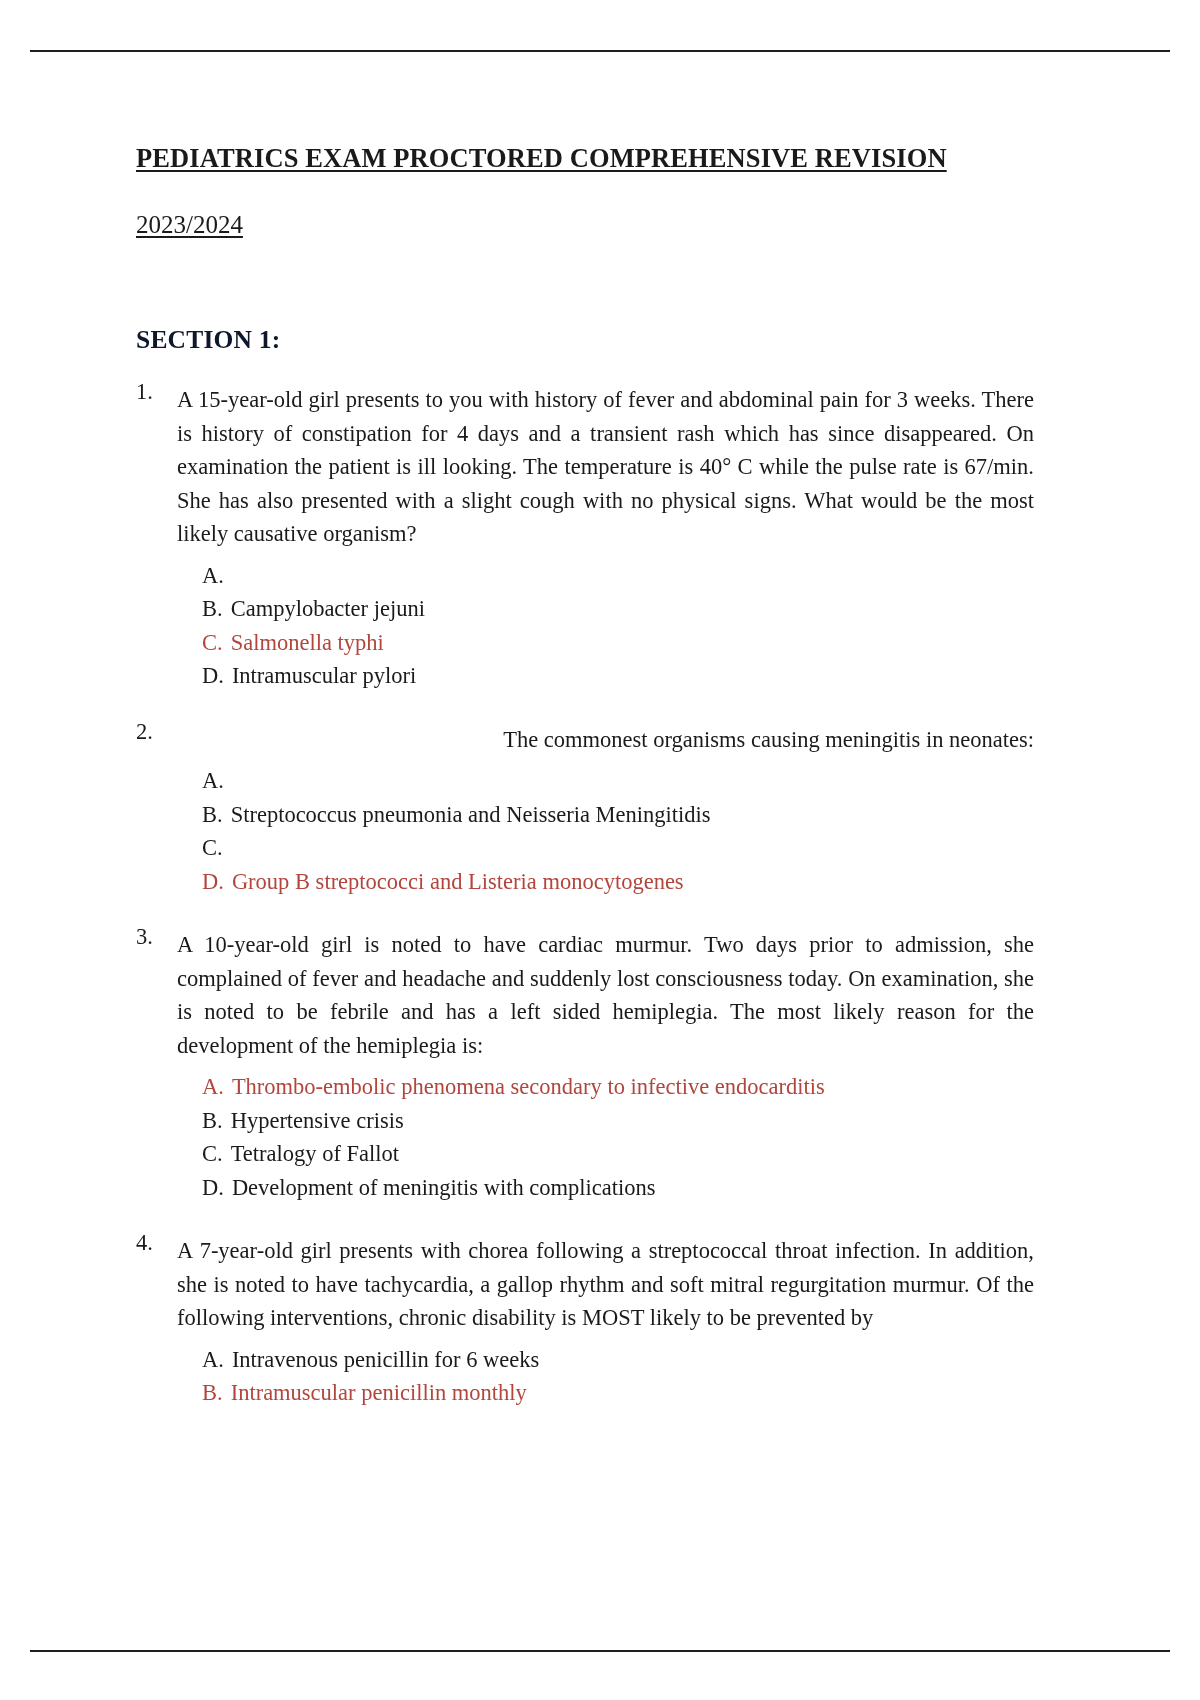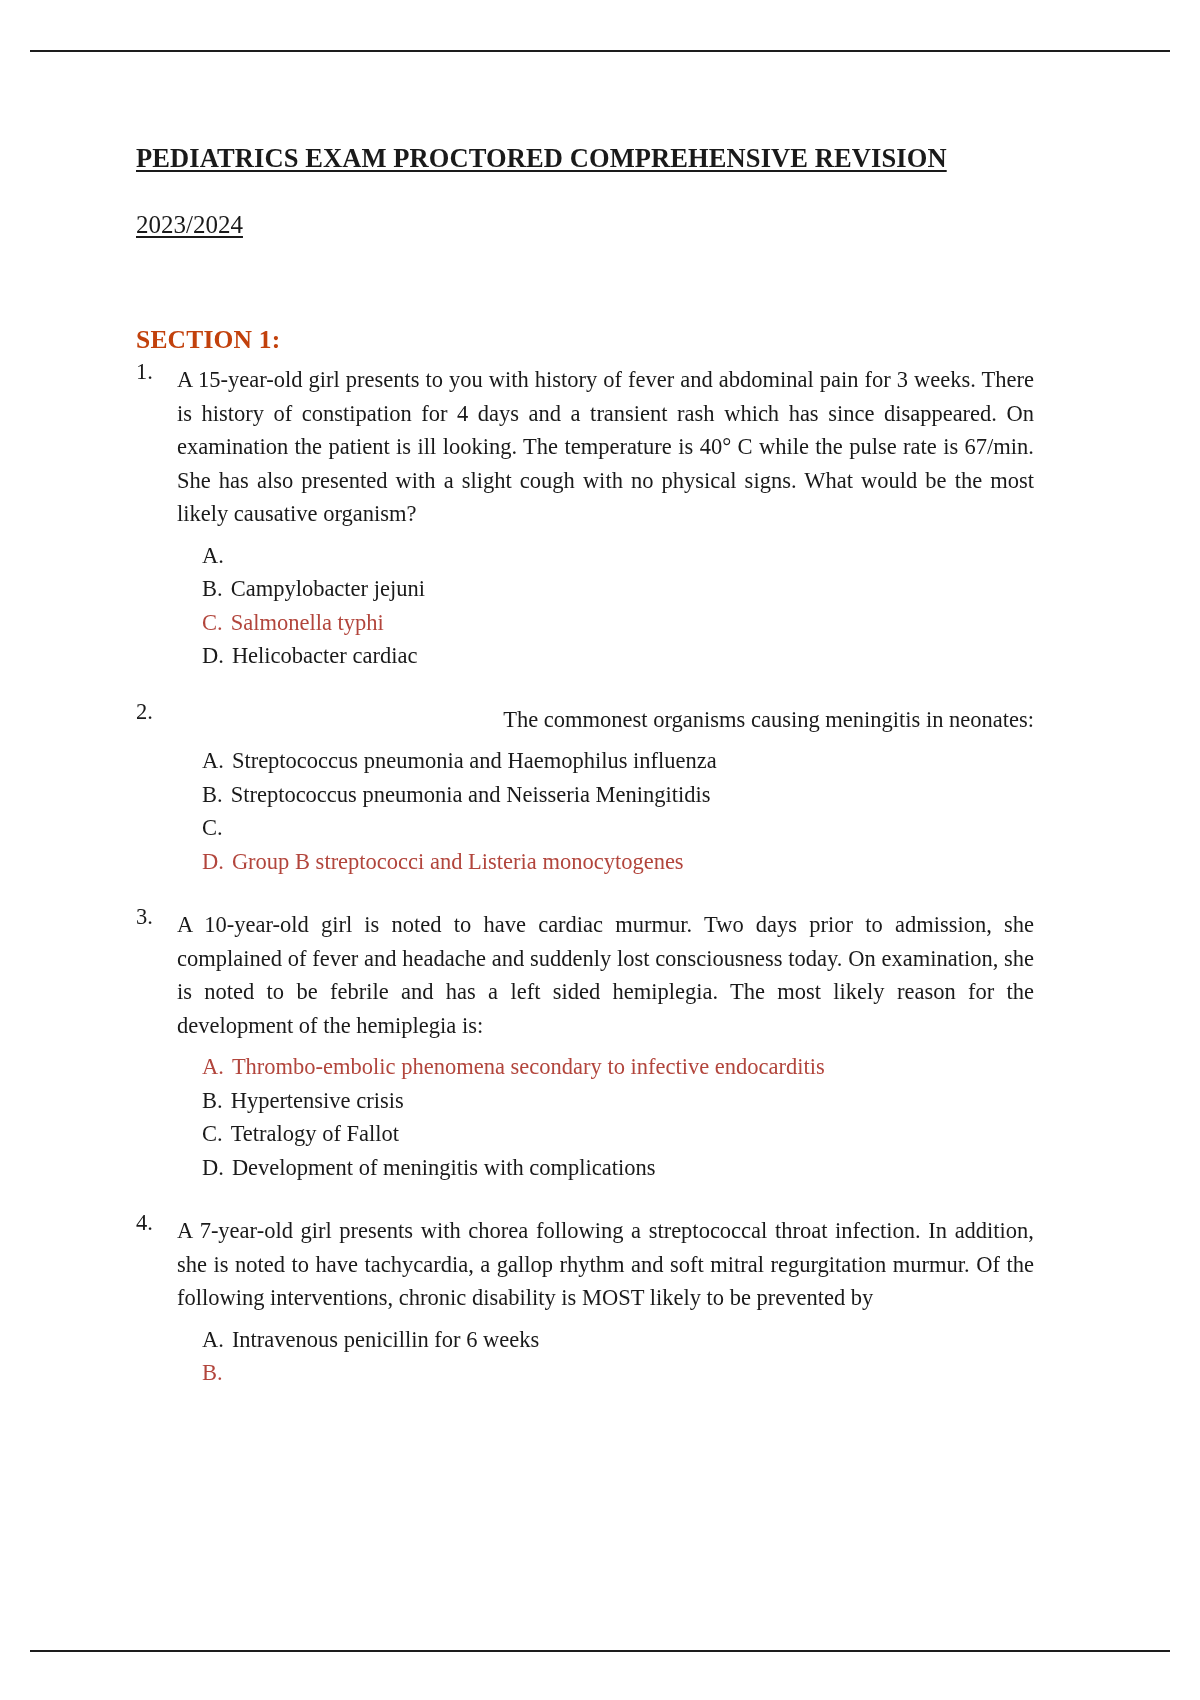--- a/index.html
+++ b/index.html
@@ -55,25 +55,25 @@
     font-size: 25px;
     font-weight: normal;
     margin-top: 34px;
     display: inline-block;
     text-decoration: underline;
     text-underline-offset: 3px;
     text-decoration-thickness: 2px;
   }
 
   .section-heading {
-    color: #c2410c;
+    color: #0f172a;
     font-size: 25.5px;
     font-weight: bold;
     margin-top: 86px;
-    margin-bottom: 0;
+    margin-bottom: 20px;
     letter-spacing: 0.2px;
   }
 
   .question {
     margin-top: 22px;
     display: flex;
     align-items: flex-start;
   }
   .question.first { margin-top: 0; }
 
@@ -149,33 +149,32 @@
               <li class="option">
                 <span class="opt-letter">B.</span>
                 <span class="opt-text">Campylobacter jejuni</span>
               </li>
               <li class="option answer">
                 <span class="opt-letter">C.</span>
                 <span class="opt-text">Salmonella typhi</span>
               </li>
               <li class="option">
                 <span class="opt-letter">D.</span>
-                <span class="opt-text">Helicobacter cardiac</span>
+                <span class="opt-text">Intramuscular pylori</span>
               </li>
             </ul>
           </div>
         </div>
         <div class="question">
           <div class="q-num">2.</div>
           <div class="q-body">
             <p class="q-stem flow">The commonest organisms causing meningitis in neonates:</p>
             <ul class="options">
               <li class="option">
                 <span class="opt-letter">A.</span>
-                <span class="opt-text">Streptococcus pneumonia and Haemophilus influenza</span>
               </li>
               <li class="option">
                 <span class="opt-letter">B.</span>
                 <span class="opt-text">Streptococcus pneumonia and Neisseria Meningitidis</span>
               </li>
               <li class="option">
                 <span class="opt-letter">C.</span>
               </li>
               <li class="option answer">
                 <span class="opt-letter">D.</span>
@@ -212,20 +211,21 @@
           <div class="q-num">4.</div>
           <div class="q-body">
             <p class="q-stem">A 7-year-old girl presents with chorea following a streptococcal throat infection. In addition, she is noted to have tachycardia, a gallop rhythm and soft mitral regurgitation murmur. Of the following interventions, chronic disability is MOST likely to be prevented by</p>
             <ul class="options">
               <li class="option">
                 <span class="opt-letter">A.</span>
                 <span class="opt-text">Intravenous penicillin for 6 weeks</span>
               </li>
               <li class="option answer">
                 <span class="opt-letter">B.</span>
+                <span class="opt-text">Intramuscular penicillin monthly</span>
               </li>
             </ul>
           </div>
         </div>
       </div>
 
   </div>
 </div>
 
 </body></html>

